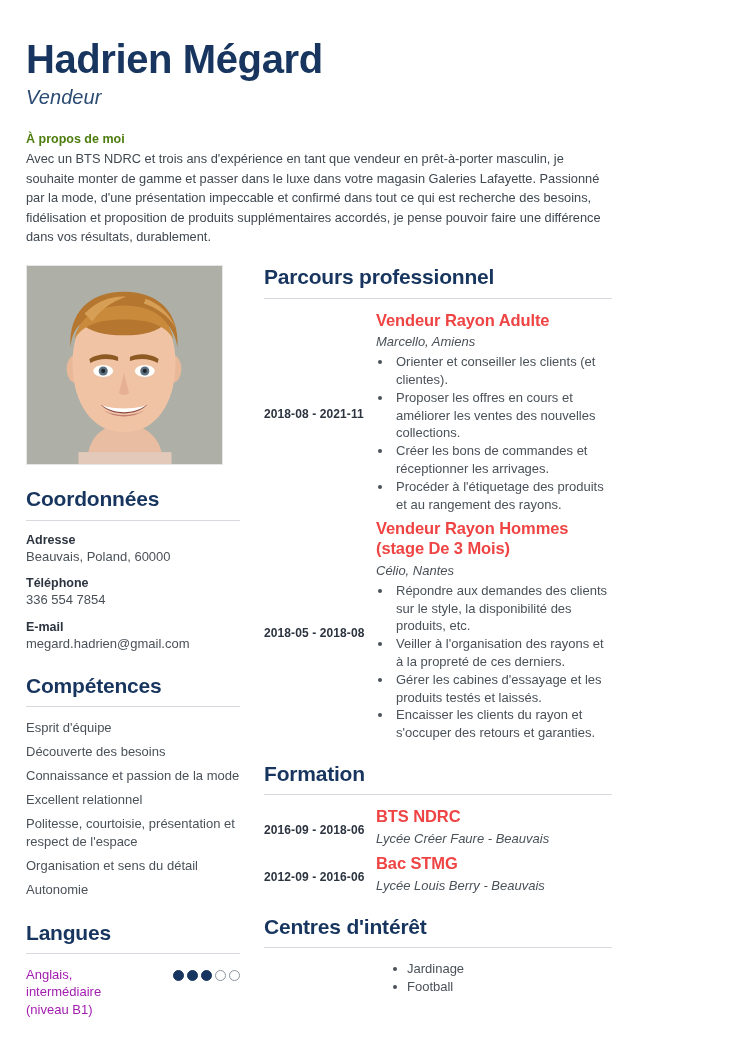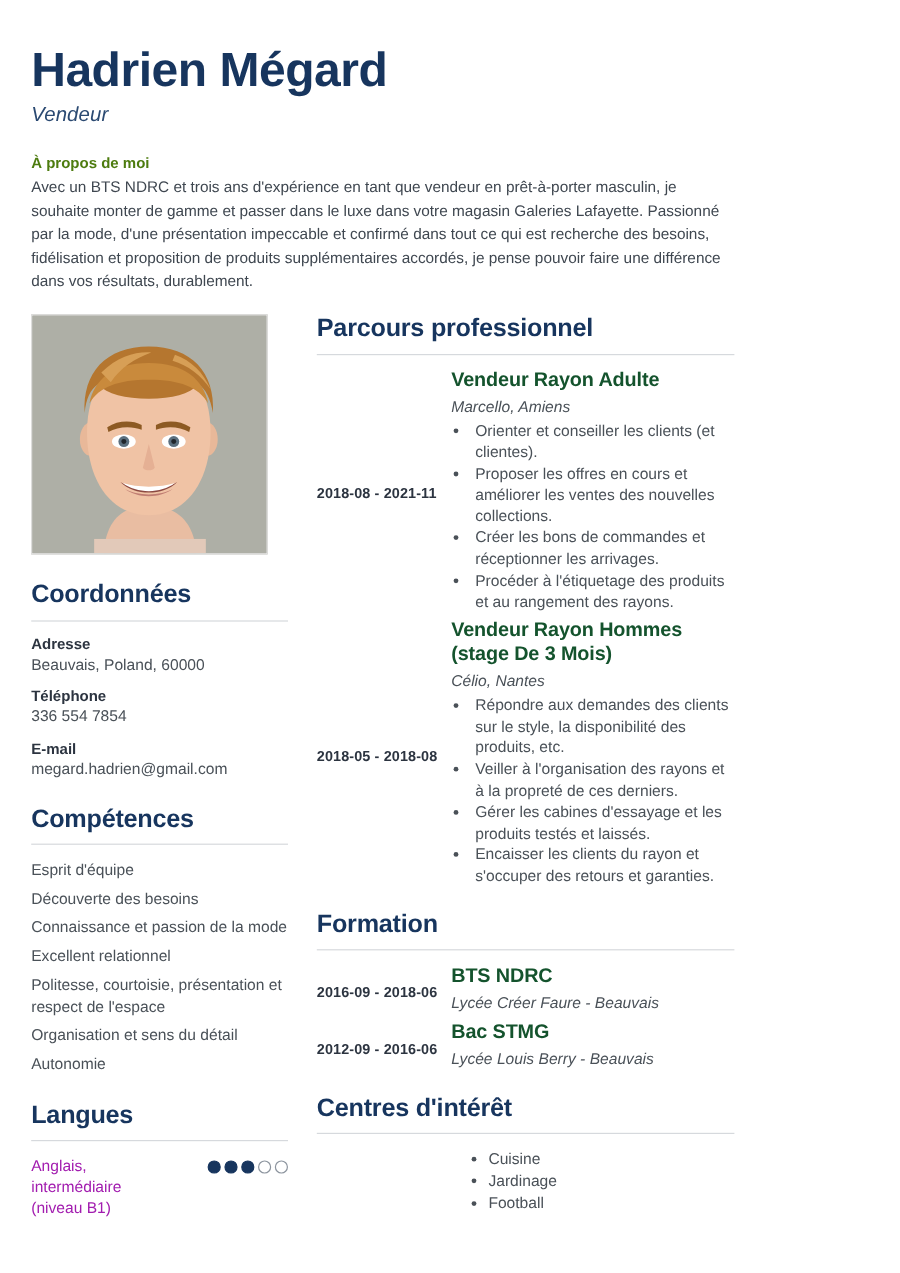--- a/index.html
+++ b/index.html
@@ -27,21 +27,21 @@
 
   
   .hdr-name {
     font-size: 40px;
     font-weight: bold;
     color: #17355e;
     letter-spacing: -0.4px;
     line-height: 1.08;
   }
   .hdr-title {
-    font-size: 17px;
+    font-size: 20px;
     font-style: italic;
     color: #2b4a72;
     margin-top: 5px;
     letter-spacing: 0.1px;
   }
 
   .about {
     margin-top: 23px;
   }
   .about-label {
@@ -170,21 +170,21 @@
     padding-top: 5px;
     letter-spacing: 0.1px;
   }
   .entry-body {
     flex: 1 1 auto;
     min-width: 0;
   }
   .entry-title {
     font-size: 16.5px;
     font-weight: bold;
-    color: #14532d;
+    color: #ef4444;
     line-height: 1.2;
     letter-spacing: -0.1px;
   }
   .entry-sub {
     font-size: 13px;
     font-style: italic;
     color: #4a5158;
     margin-top: 4px;
     line-height: 1.3;
   }
@@ -384,21 +384,20 @@
             <div class="entry-title">Bac STMG</div>
             <div class="entry-sub">Lycée Louis Berry - Beauvais</div>
           </div>
         </div>
       </div>
 
       <div class="sec-right">
         <div class="sec-h">Centres d'intérêt</div>
         <div class="sec-rule"></div>
         <ul class="interests">
-          <li>Cuisine</li>
           <li>Jardinage</li>
           <li>Football</li>
         </ul>
       </div>
 
     </div>
   </div>
 </div>
 
 </body></html>

